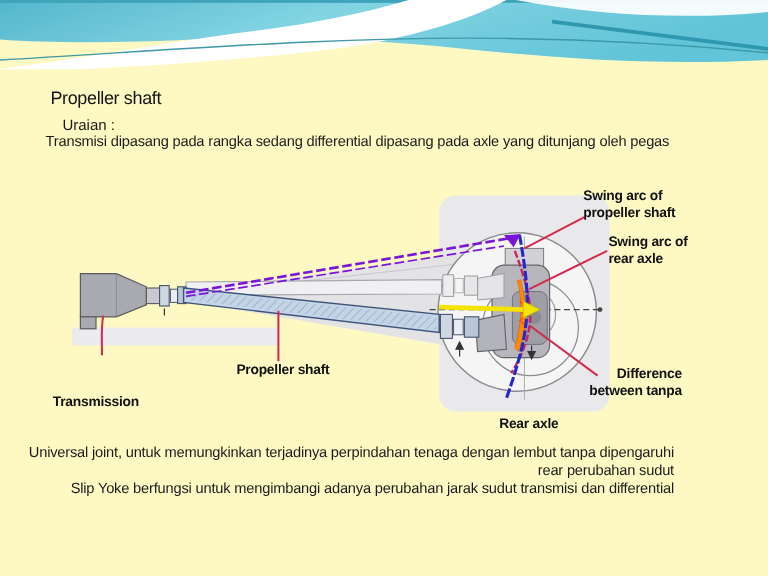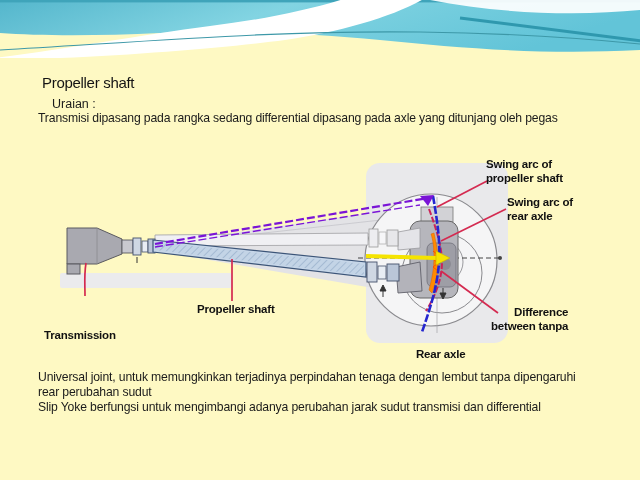--- a/index.html
+++ b/index.html
@@ -155,19 +155,19 @@
   <div class="abs dlabel block" style="left:507px;top:196px;">
     <div>Swing arc of</div>
     <div>rear axle</div>
   </div>
   <div class="abs dlabel block" style="left:491px;top:306px;text-align:right;">
     <div>Difference</div>
     <div>between tanpa</div>
   </div>
   <div class="abs dlabel" style="left:416px;top:348px;">Rear axle</div>
 
-  <div class="abs footer-text block" style="left:38px;top:370px;">
+  <div class="abs footer-text block" style="left:24px;top:370px;text-align:right;">
     <div>Universal joint, untuk memungkinkan terjadinya perpindahan tenaga dengan lembut tanpa dipengaruhi</div>
     <div>rear perubahan sudut</div>
     <div>Slip Yoke berfungsi untuk mengimbangi adanya perubahan jarak sudut transmisi dan differential</div>
   </div>
 
 </div>
 
 </body></html>

